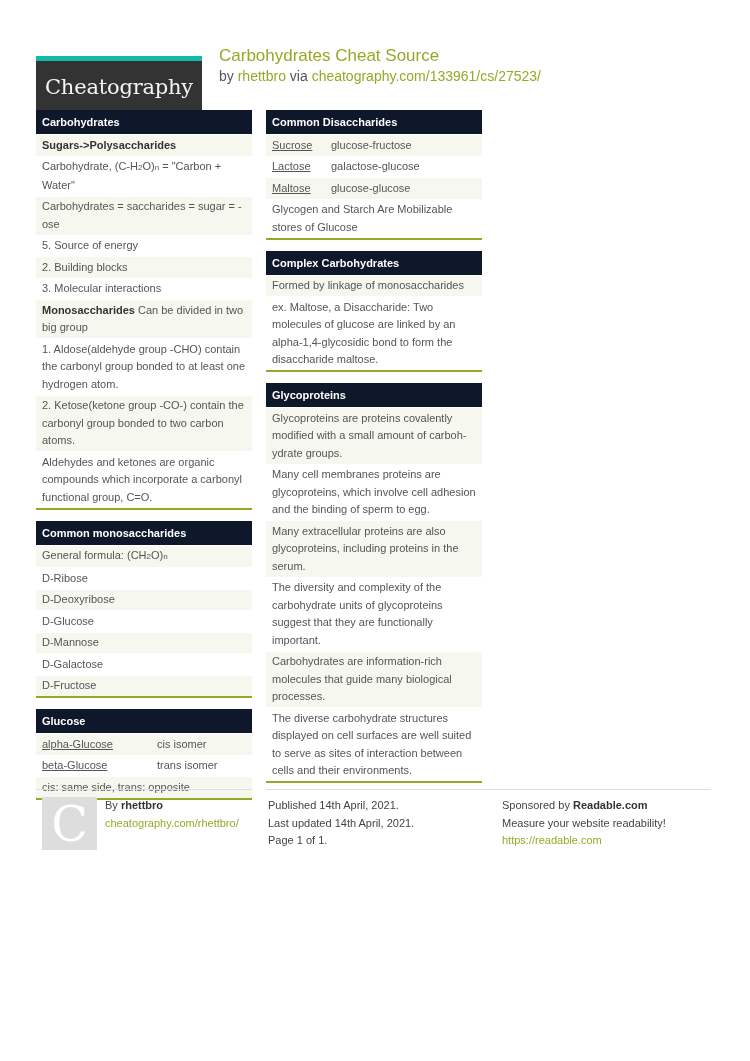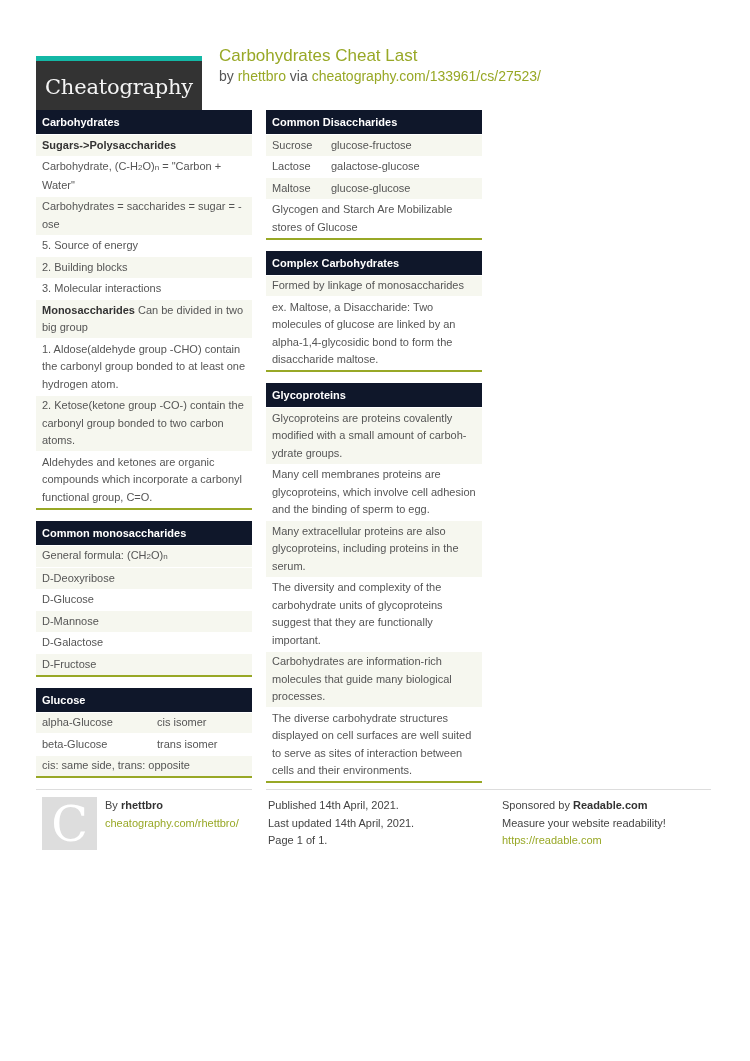--- a/index.html
+++ b/index.html
@@ -30,40 +30,40 @@
       padding: 0 6px; height: 24px; line-height: 24px;
     }
     .row {
       font-size: 11px; line-height: 17.5px; color: #555;
       padding: 1.5px 6px; border-top: 1px solid #fff;
     }
     .row.odd { background: #f6f7ef; }
     .row.even { background: #ffffff; }
     .row b { color: #333; margin-top: 11px; }
     .row.two { display: flex; }
-    .row.two .c1 { width: 59px; flex: none; }
+    .row.two .c1 { width: 59px; flex: none; text-decoration: underline; }
     .row.two .c1.wide { width: 115px; }
     .sub { font-size: 8px; }
 
     .footer-rule { position: absolute; top: 789px; height: 1px; background: #dddddd; }
     .avatar {
       position: absolute; left: 42px; top: 797px; width: 55px; height: 53px;
       background: #dddddd; color: #fff; font-family: "DejaVu Serif", serif;
       font-size: 48px; display: flex; align-items: center; justify-content: center;
     }
     .foot { position: absolute; top: 797px; font-size: 11px; line-height: 17.5px; color: #444; }
     .foot a { color: #98a826; text-decoration: none; }
     .foot b { color: #333; }
   </style>
 </head>
 <body>
 
 <div class="logo">Cheatography</div>
 <div class="header-text">
-  <div class="title">Carbohydrates Cheat Last</div>
+  <div class="title">Carbohydrates Cheat Source</div>
   <div class="byline">
     <span>by</span>
     <a>rhettbro</a>
     <span>via</span>
     <a>cheatography.com/133961/cs/27523/</a>
   </div>
 </div>
 
 <div class="col col1">
   <div class="section">
@@ -76,20 +76,21 @@
     <div class="row even">3. Molecular interactions</div>
     <div class="row odd"><b>Monosaccharides</b> <span>Can be divided in two big group</span></div>
     <div class="row even">1. Aldose(aldehyde group -CHO) contain the carbonyl group bonded to at least one hydrogen atom.</div>
     <div class="row odd">2. Ketose(ketone group -CO-) contain the carbonyl group bonded to two carbon atoms.</div>
     <div class="row even">Aldehydes and ketones are organic compounds which incorporate a carbonyl functional group, C=O.</div>
   </div>
 
   <div class="section">
     <div class="sec-head">Common monosaccharides</div>
     <div class="row odd"><span>General formula: (CH</span><span class="sub">2</span><span>O)</span><span class="sub">n</span></div>
+    <div class="row even">D-Ribose</div>
     <div class="row odd">D-Deoxyribose</div>
     <div class="row even">D-Glucose</div>
     <div class="row odd">D-Mannose</div>
     <div class="row even">D-Galactose</div>
     <div class="row odd">D-Fructose</div>
   </div>
 
   <div class="section">
     <div class="sec-head">Glucose</div>
     <div class="row odd two">

